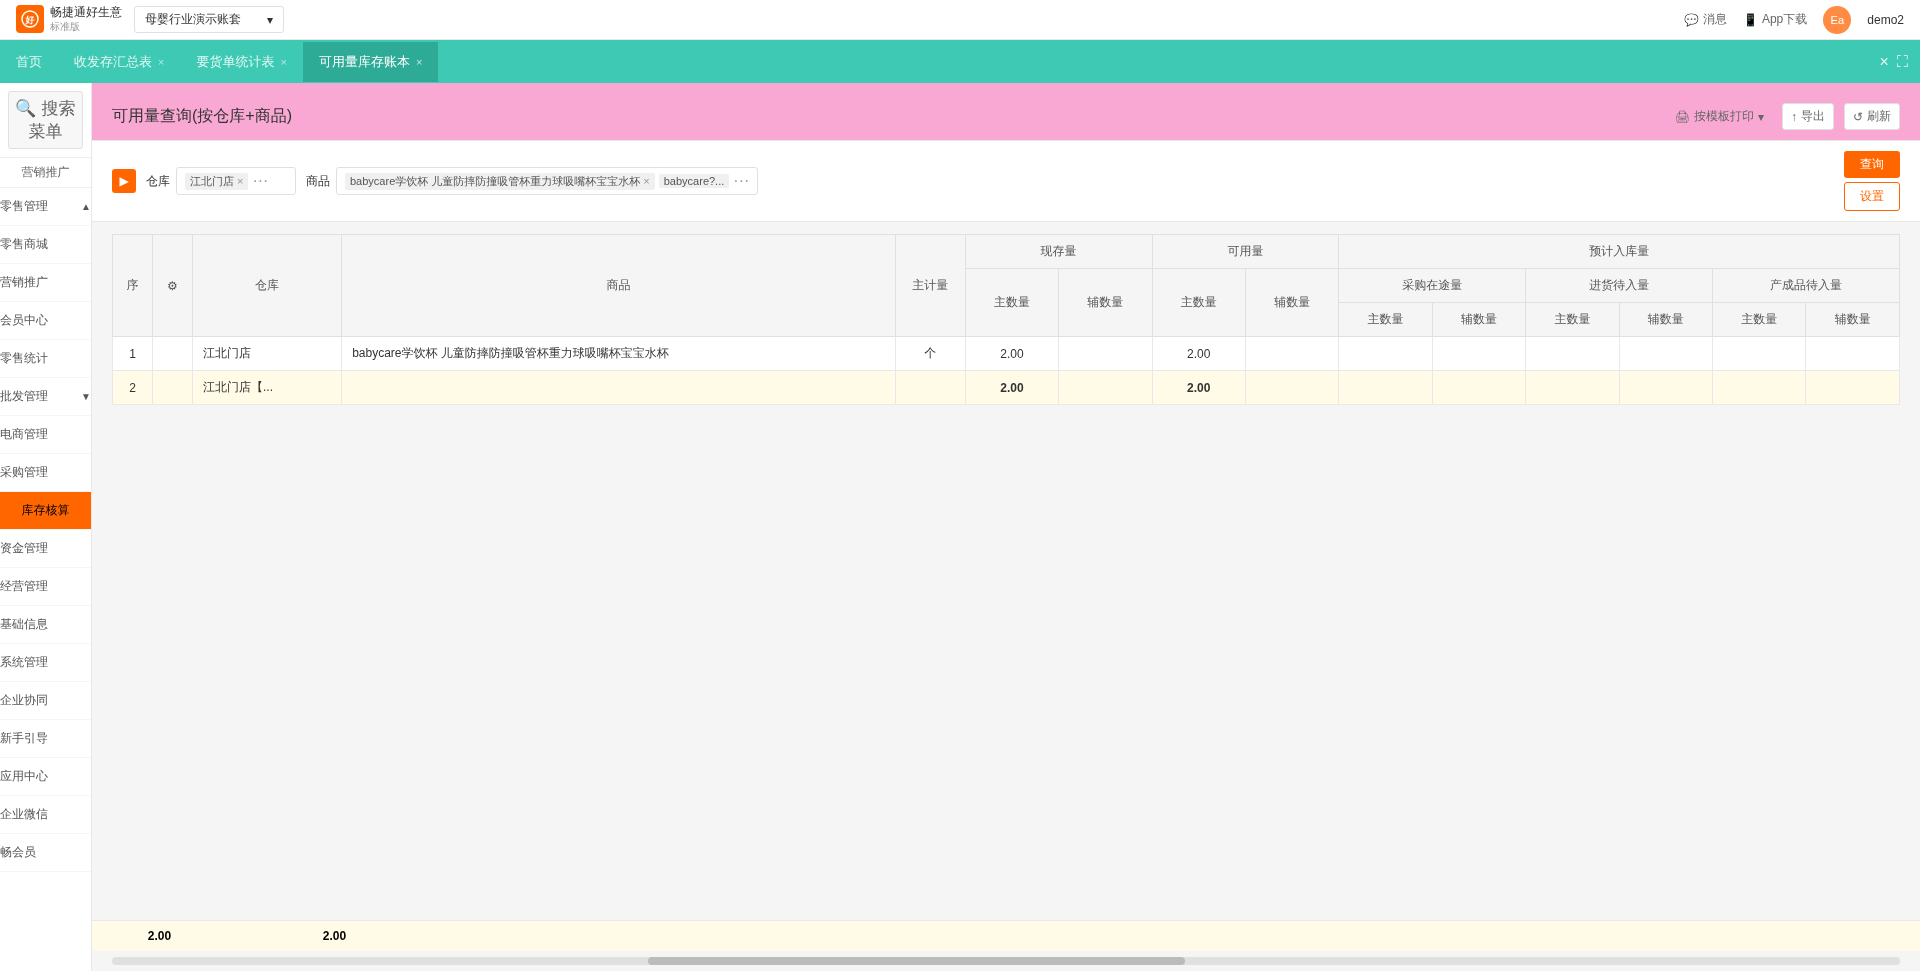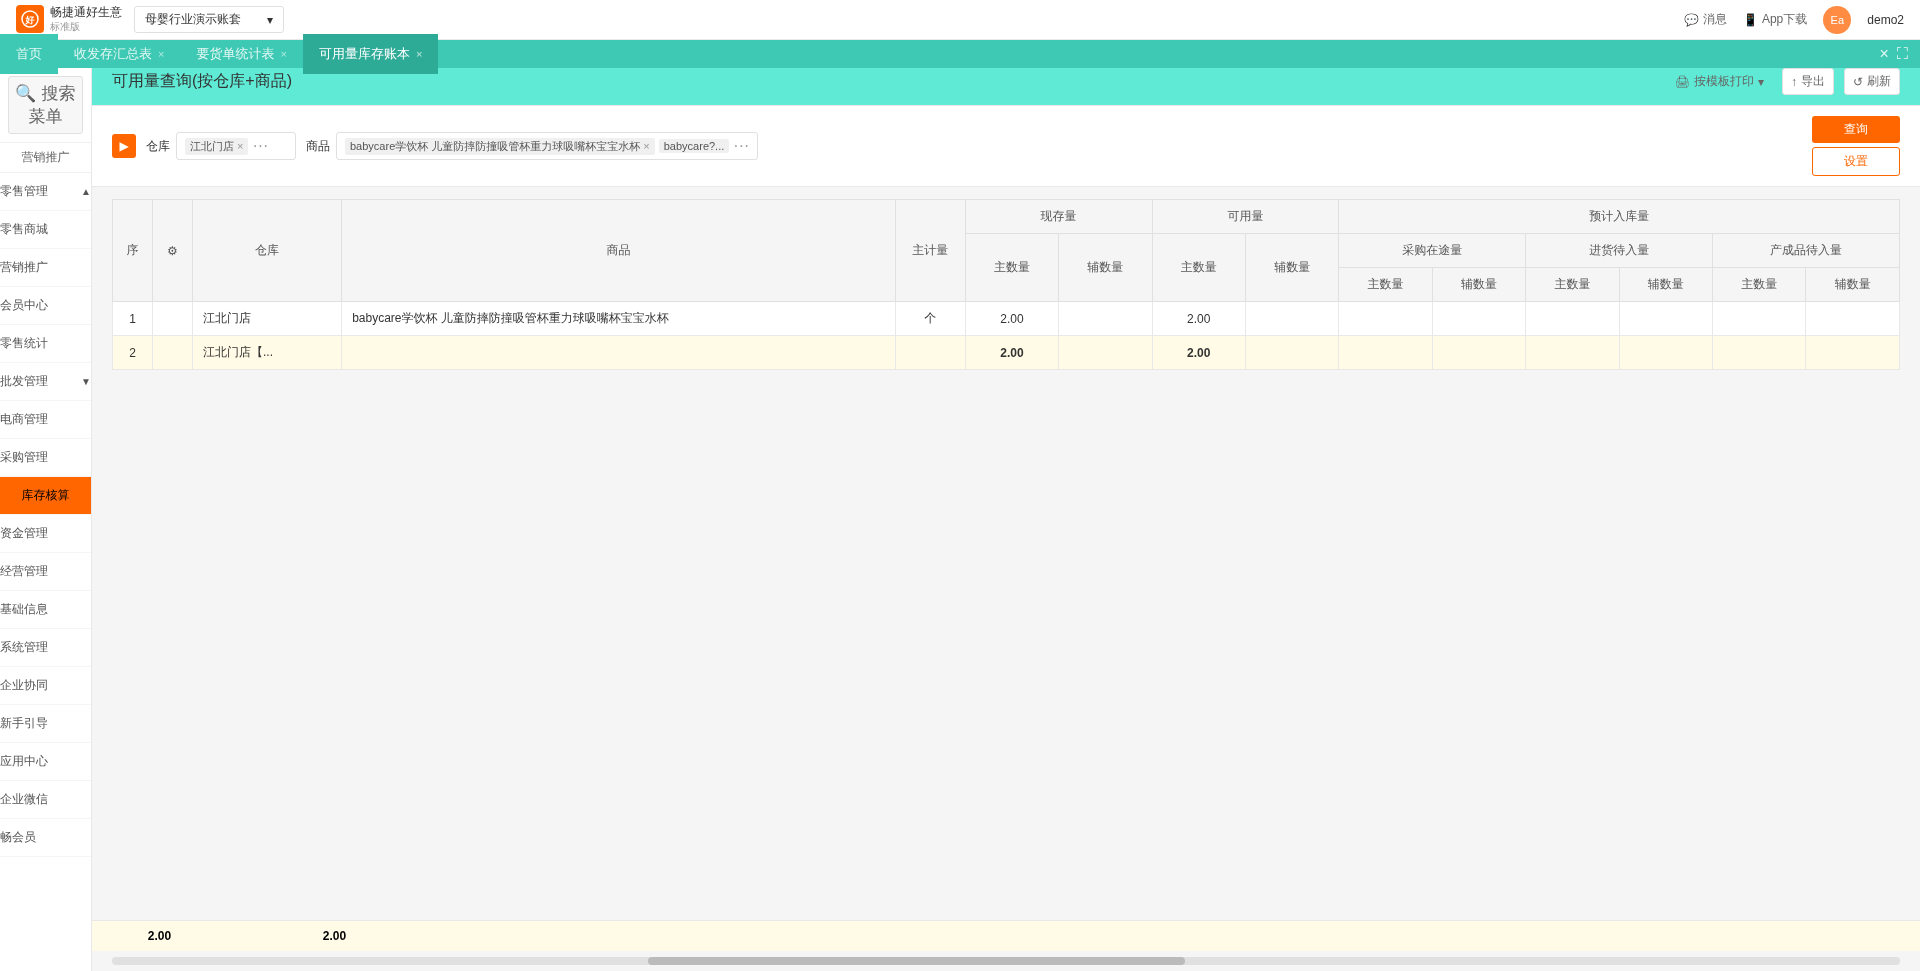--- a/index.html
+++ b/index.html
@@ -81,21 +81,21 @@
       color: white;
       font-size: 11px;
     }
     .user-name {
       font-size: 12px;
       color: #333;
     }
 
     
     .tab-bar {
-      height: 28px;
+      height: 43px;
       background: #3dc9b3;
       display: flex;
       align-items: center;
       padding: 0 0 0 0;
       position: relative;
     }
     .tab-item {
       height: 40px;
       display: flex;
       align-items: center;
@@ -195,22 +195,22 @@
     .content-area {
       flex: 1;
       display: flex;
       flex-direction: column;
       overflow: hidden;
       background: #f5f5f5;
     }
 
     
     .page-header {
-      background: #5eead4;
-      padding: 0 20px 0 20px;
+      background: #f9a8d4;
+      padding: 20px 20px 0 20px;
       border-bottom: 1px solid #e8e8e8;
     }
     .page-title-row {
       display: flex;
       align-items: center;
       justify-content: space-between;
       padding-bottom: 10px;
     }
     .page-title {
       font-size: 16px;
@@ -307,21 +307,21 @@
       margin-left: auto;
       display: flex;
       flex-direction: column;
       gap: 4px;
     }
     .btn-query {
       background: #ff6600;
       color: white;
       border: none;
       border-radius: 3px;
-      padding: 5px 32px;
+      padding: 5px 16px;
       font-size: 12px;
       cursor: pointer;
     }
     .btn-settings {
       background: #fff;
       color: #ff6600;
       border: 1px solid #ff6600;
       border-radius: 3px;
       padding: 5px 10px;
       font-size: 12px;

